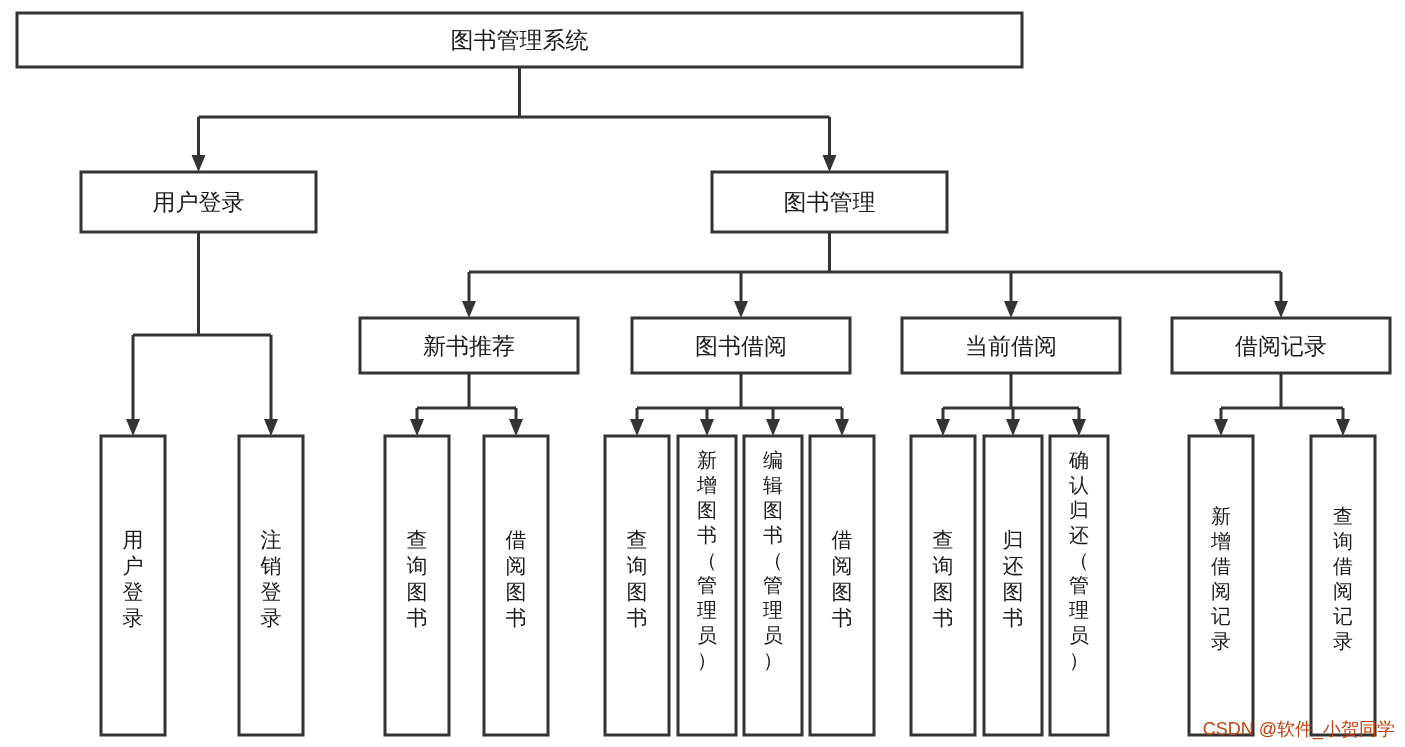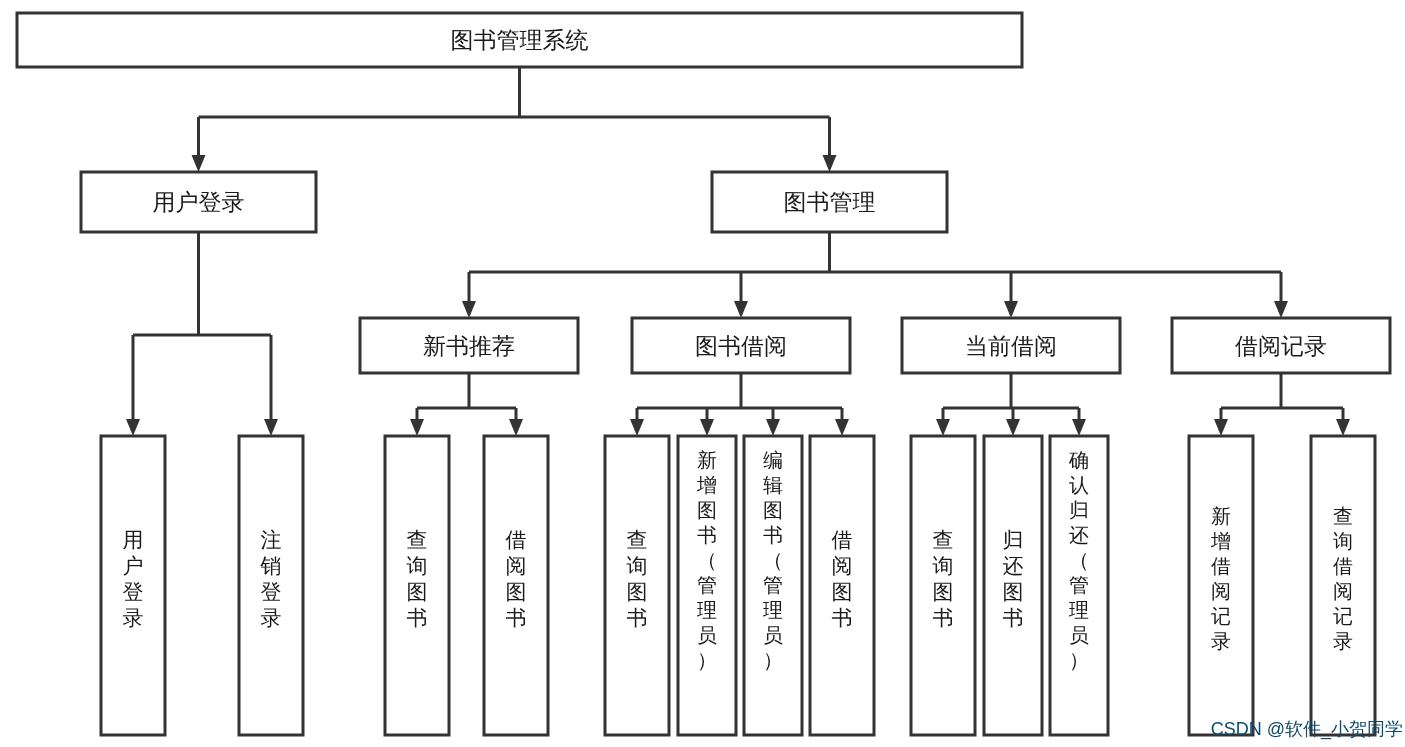--- a/index.html
+++ b/index.html
@@ -36,25 +36,25 @@
     stroke: #333333;
     stroke-width: 3;
     fill: none;
   }
   .arrow-head {
     fill: #333333;
     stroke: none;
   }
   .watermark-text {
     position: absolute;
-    right: 2px;
+    right: 10px;
     bottom: 6px;
     font-family: "Liberation Sans", "DejaVu Sans", sans-serif;
     font-size: 18px;
-    color: #0c4a6e;
+    color: #c2410c;
     white-space: nowrap;
     pointer-events: none;
   }
 </style>
 </head>
 <body>
 
 <div id="diagram-root">
 
   <svg class="diagram-canvas" viewBox="0 0 1405 747" xmlns="http://www.w3.org/2000/svg">

